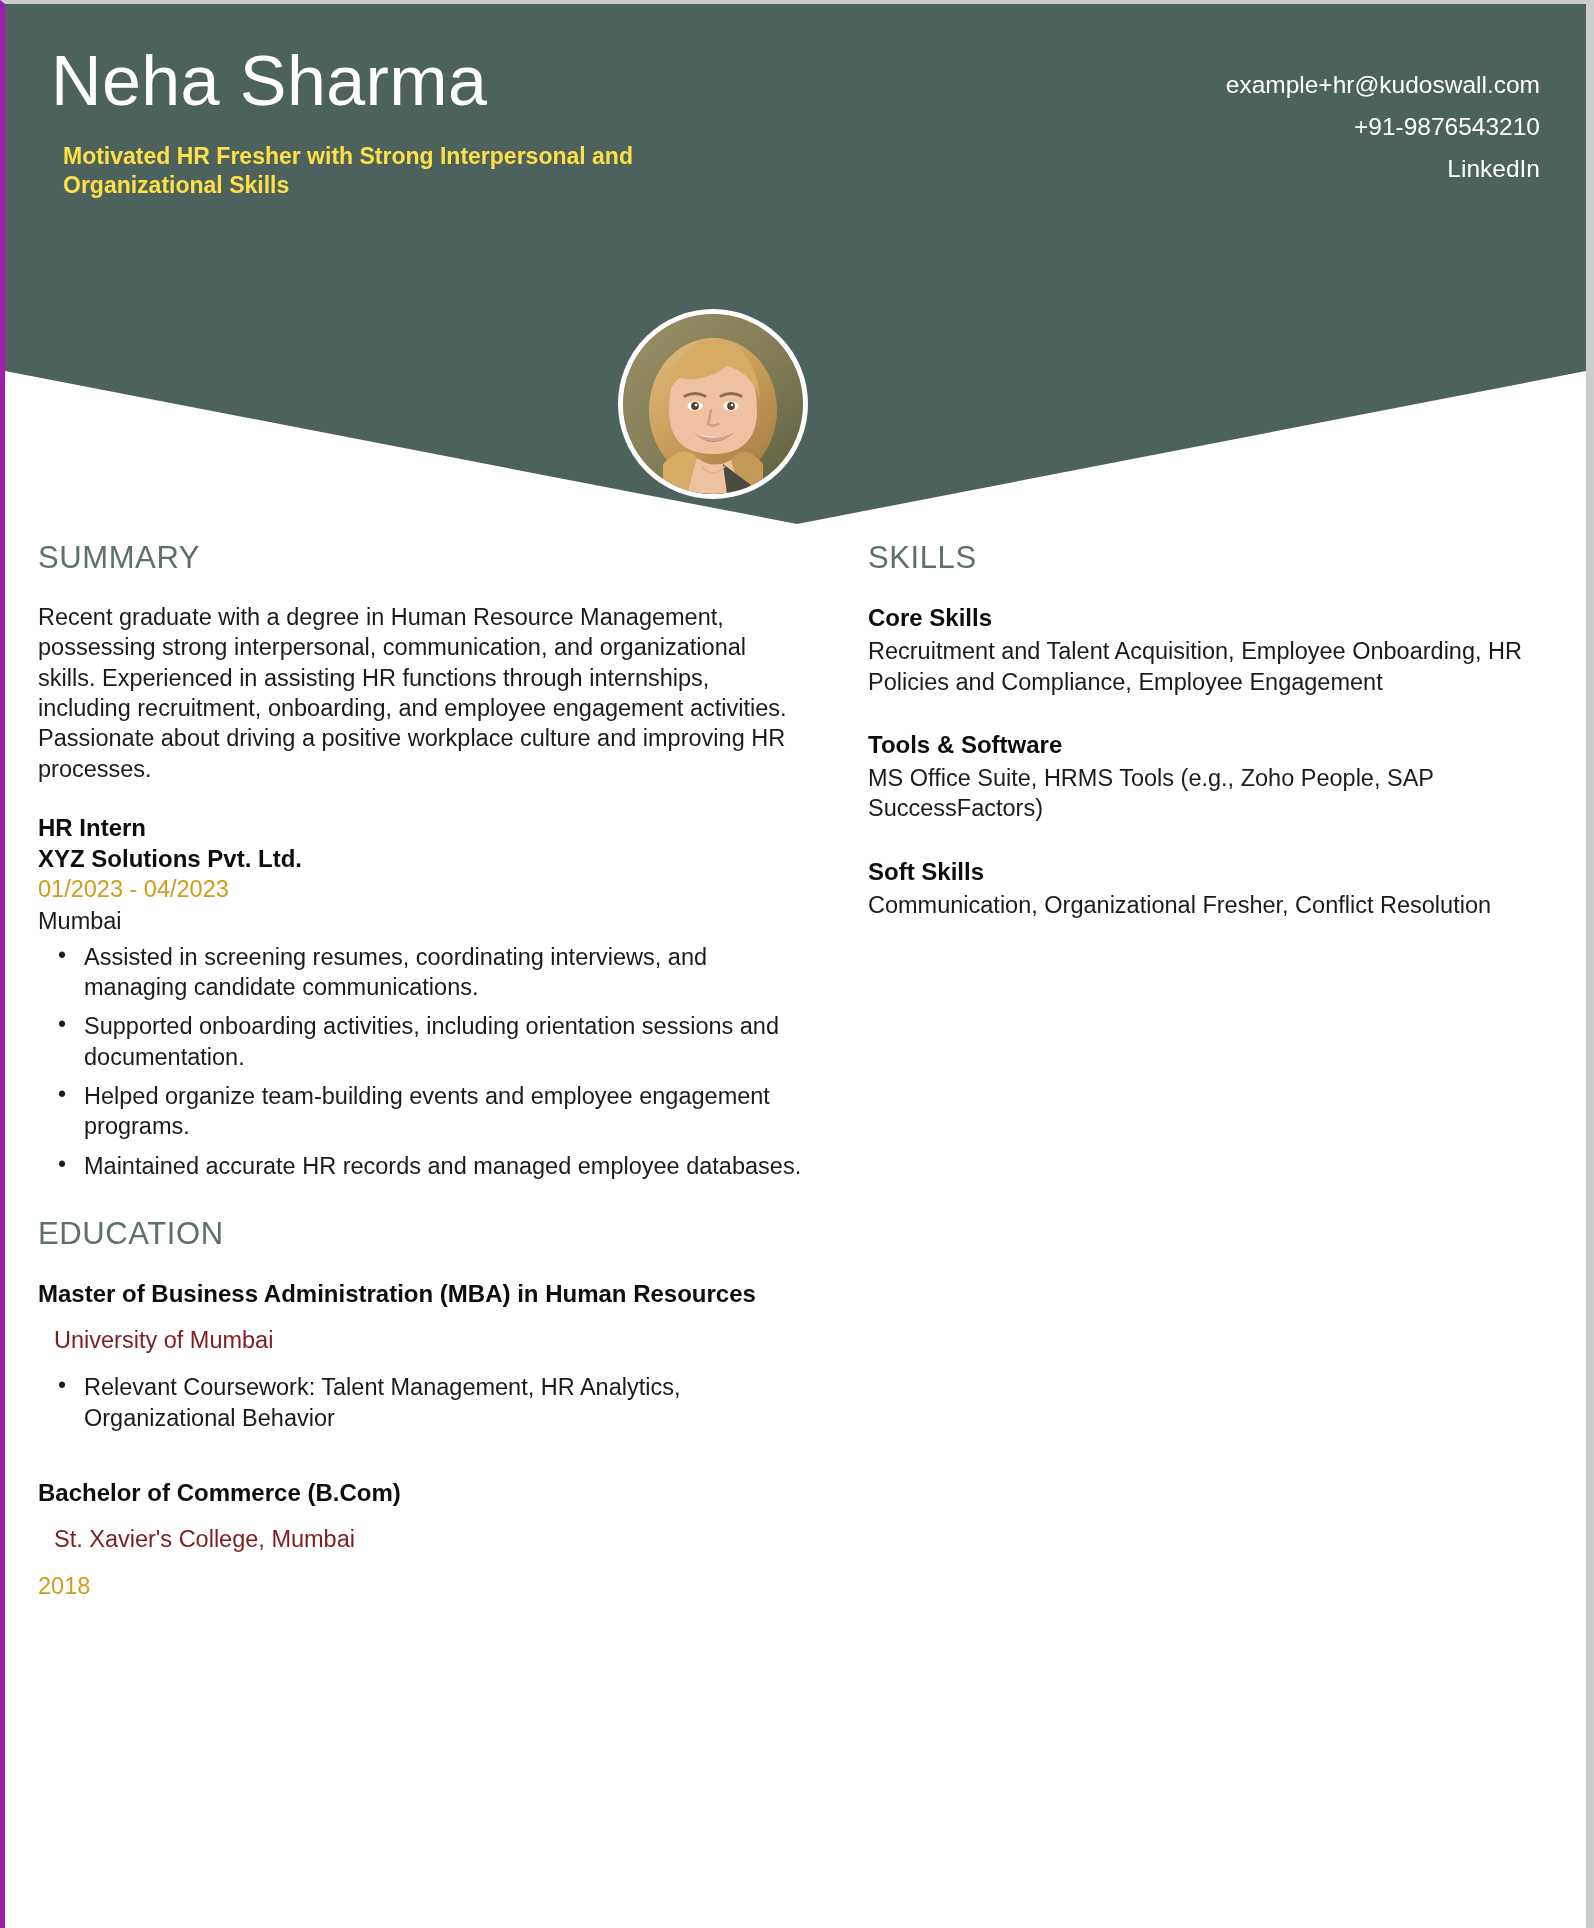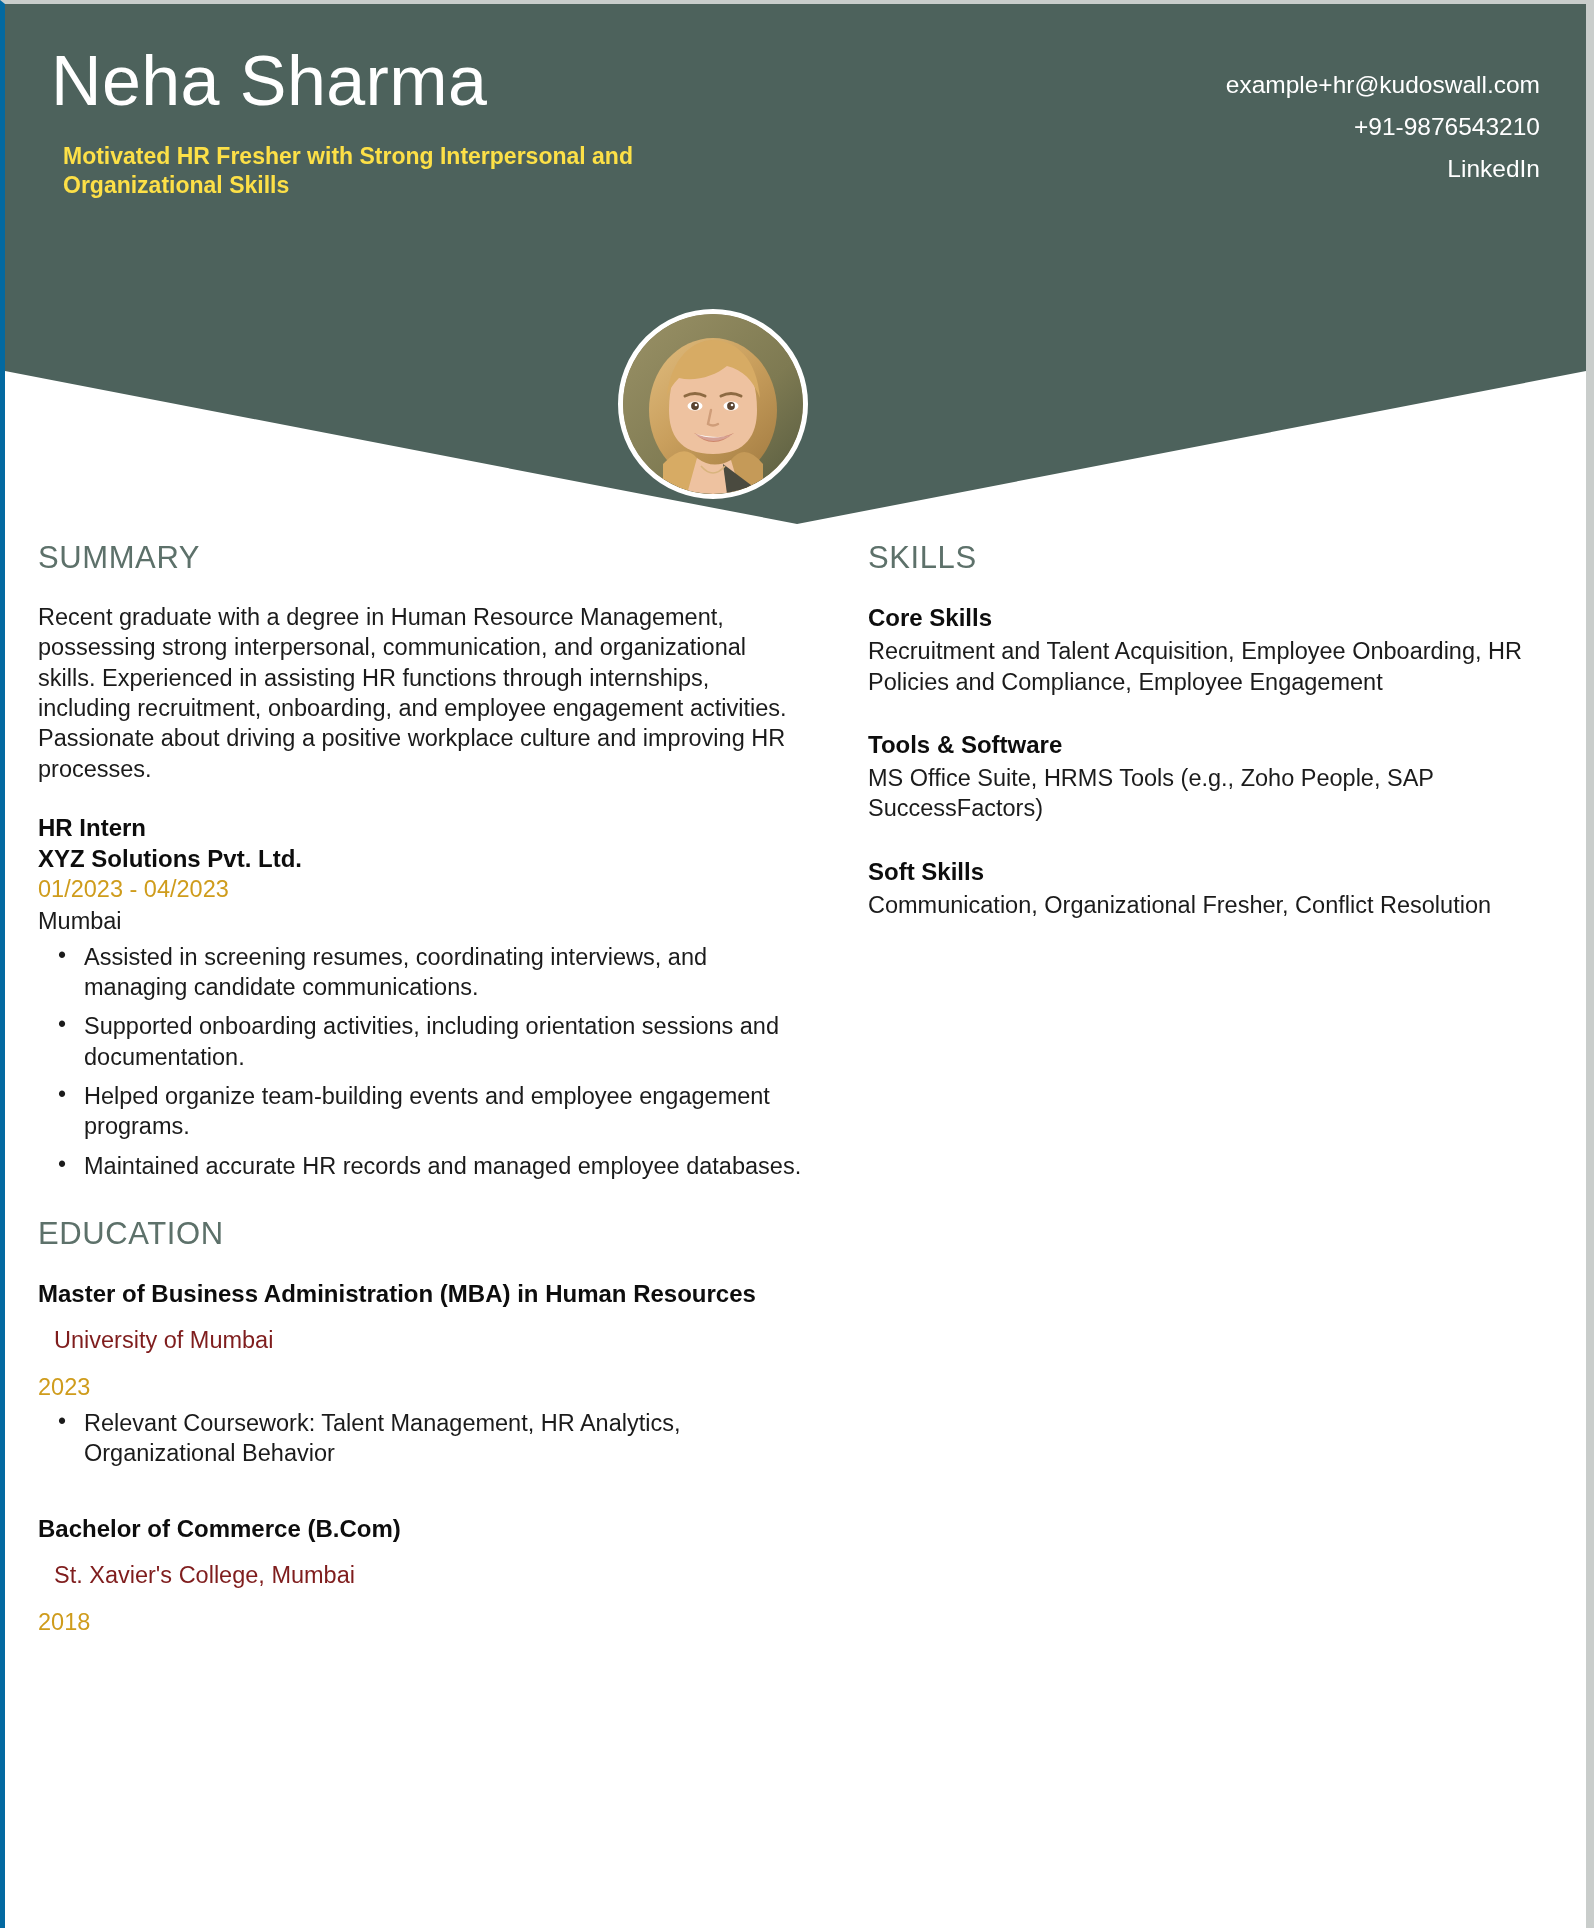--- a/index.html
+++ b/index.html
@@ -13,21 +13,21 @@
   }
 
   .page {
     position: relative;
     width: 1594px;
     height: 1928px;
     background: #ffffff;
     overflow: hidden;
     box-sizing: border-box;
     border-top: 4px solid #c9cdcb;
-    border-left: 5px solid #0369a1;
+    border-left: 5px solid #a21caf;
     border-right: 8px solid #c9cdcb;
   }
 
   
   .header {
     position: relative;
     width: 100%;
     height: 520px;
     background: #4d625c;
     clip-path: polygon(0 0, 100% 0, 100% 367px, 50.1% 520px, 0 367px);
@@ -281,21 +281,20 @@
           </ul>
         </div>
       </div>
 
       <div class="section sec-edu">
         <h2 class="section-title">EDUCATION</h2>
 
         <div class="edu-entry">
           <p class="entry-title">Master of Business Administration (MBA) in Human Resources</p>
           <p class="entry-org-plain">University of Mumbai</p>
-          <p class="entry-date">2023</p>
           <ul class="bullets">
             <li>Relevant Coursework: Talent Management, HR Analytics, Organizational Behavior</li>
           </ul>
         </div>
 
         <div class="gap-16"></div>
 
         <div class="edu-entry">
           <p class="entry-title">Bachelor of Commerce (B.Com)</p>
           <p class="entry-org-plain">St. Xavier's College, Mumbai</p>

